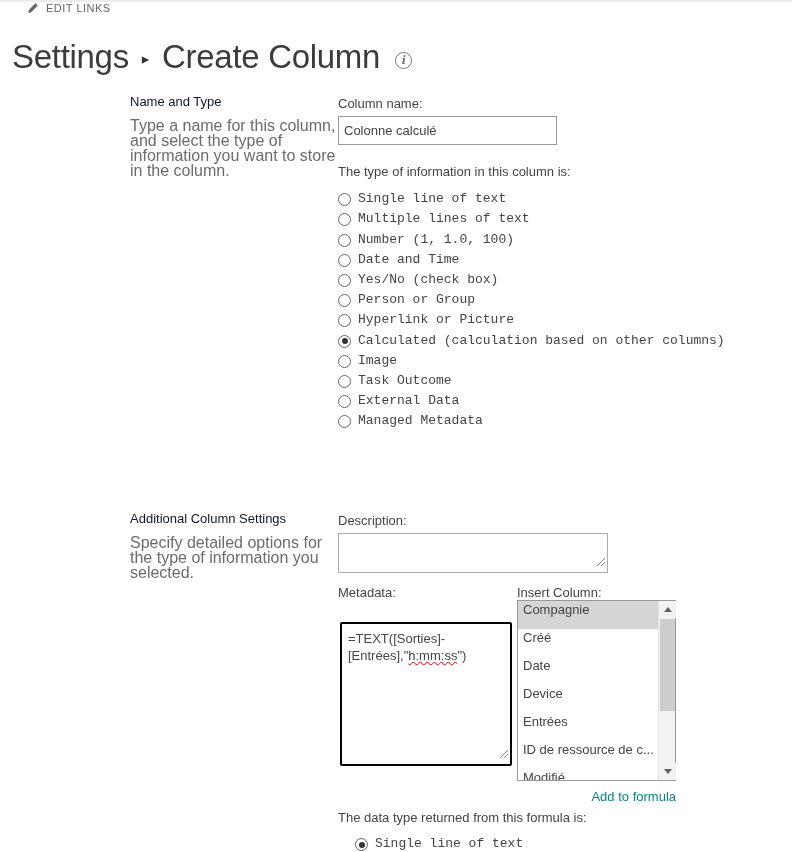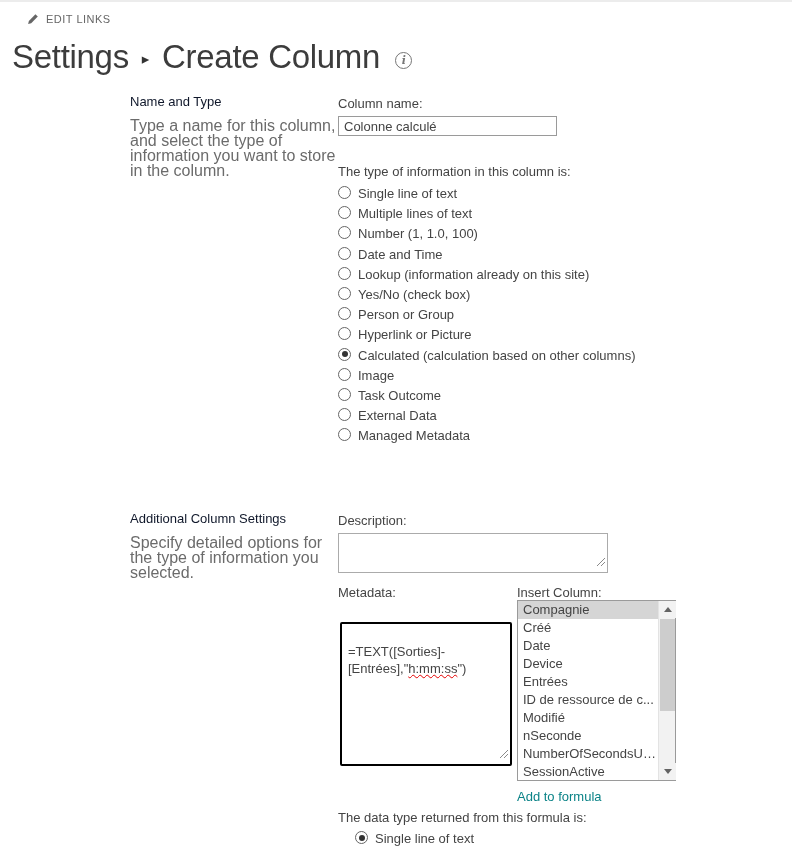--- a/index.html
+++ b/index.html
@@ -2,21 +2,21 @@
 <html><head>
 <meta charset="utf-8">
 <style>
   * { margin:0; padding:0; box-sizing:border-box; }
   html,body { background:#fff; }
   body { font-family:"Liberation Sans","DejaVu Sans",sans-serif; color:#444; }
   .page { position:relative; width:792px; height:852px; background:#fff; overflow:hidden; }
   .topstrip { position:absolute; left:0; top:0; width:792px; height:2px; background:#ececec; }
 
   
-  .editlinks { position:absolute; left:27px; top:13px; display:flex; align-items:center; gap:7px;
+  .editlinks { position:absolute; left:27px; top:2px; display:flex; align-items:center; gap:7px;
                font-size:11px; letter-spacing:.5px; color:#666; cursor:pointer; }
   .editlinks svg { display:block; }
 
   
   .title { position:absolute; left:12px; top:26px; font-size:33px; font-weight:300; color:#3c3c3c;
            letter-spacing:-.3px; display:flex; align-items:center; gap:13px; white-space:nowrap;margin-top:12px; }
   .title .sep { font-size:15px; color:#333; margin-top:4px; }
   .info-icon { width:17px; height:17px; border:1px solid #767676; border-radius:50%;
                display:inline-flex; align-items:center; justify-content:center;
                font-size:11px; font-weight:700; color:#767676; margin-top:6px; margin-left:2px;
@@ -24,63 +24,63 @@
 
   
   .leftcol { position:absolute; left:130px; width:212px; }
   .leftcol h3 { font-size:13px; font-weight:400; color:#0f172a; margin-bottom:9px; }
   .leftcol p  { font-size:16px; color:#6b6b6b; line-height:15px; }
 
   
   .rightcol { position:absolute; left:338px; width:450px; }
   .field-label { font-size:13px; color:#444; }
 
-  .textbox { width:219px; height:20px; border:1px solid #9a9a9a; font-size:13px; color:#444;
+  .textbox { width:219px; height:29px; border:1px solid #9a9a9a; font-size:13px; color:#444;
              padding:2px 5px; font-family:inherit; background:#fff; display:block; }
 
   
   .opts { margin-top:0; }
-  .opt { display:flex; align-items:flex-start; height:20.2px; gap:7px; cursor:pointer; }
+  .opt { display:flex; align-items:flex-end; height:20.2px; gap:7px; cursor:pointer;font-family:Liberation Mono, monospace; }
   .radio { width:13px; height:13px; border:1px solid #666; border-radius:50%; background:#fff;
            flex:0 0 13px; position:relative; }
   .opt.selected .radio::after, .radio.checked::after {
            content:""; position:absolute; left:2.5px; top:2.5px; width:6px; height:6px;
            border-radius:50%; background:#333; }
   .opt span.lbl { font-size:13px; color:#444; }
 
   
   .desc-box { position:absolute; left:0; top:20px; width:270px; height:40px;
               border:1px solid #ababab; background:#fff; }
   .grip { position:absolute; right:1px; bottom:1px; }
 
   
   .formula-box { position:absolute; left:2px; top:109px; width:172px; height:144px;
                  border:2px solid #000; border-radius:2px; background:#fff;
-                 font-size:13px; color:#444; padding:19px 6px; line-height:17px; cursor:text; }
+                 font-size:13px; color:#444; padding:6px 6px; line-height:17px; cursor:text; }
   .squiggle { text-decoration:underline; text-decoration-style:wavy;
               text-decoration-color:#e40000; text-decoration-thickness:1px; }
 
   
   .listbox { position:absolute; left:179px; top:87px; width:159px; height:181px;
              border:1px solid #9a9a9a; background:#fff; display:flex; }
   .list-items { flex:1; overflow:hidden; }
-  .list-item { height:18px; line-height:18px; font-size:13px; color:#444; padding-left:5px;
+  .list-item { height:28px; line-height:18px; font-size:13px; color:#444; padding-left:5px;
                white-space:nowrap; overflow:hidden; text-overflow:ellipsis; cursor:default; }
   .list-item.selected { background:#d5d5d5; }
   .vscroll { width:17px; background:#f2f2f2; position:relative; border-left:1px solid #e3e3e3; }
   .sbtn { position:absolute; left:0; width:17px; height:17px; background:#f2f2f2;
           display:flex; align-items:center; justify-content:center; cursor:pointer; }
   .sbtn.up { top:0; } .sbtn.down { bottom:0; }
   .tri-up { width:0; height:0; border-left:4px solid transparent; border-right:4px solid transparent;
             border-bottom:5px solid #636363; }
   .tri-down { width:0; height:0; border-left:4px solid transparent; border-right:4px solid transparent;
               border-top:5px solid #636363; }
   .sthumb { position:absolute; left:1px; top:18px; width:15px; height:92px; background:#cdcdcd; cursor:pointer; }
 
-  .add-formula { position:absolute; left:179px; top:276px; width:159px; 
+  .add-formula { position:absolute; left:179px; top:276px; width:159px; text-align:right;
                  font-size:13px; color:#0b8387; cursor:pointer; }
 
   .return-label { position:absolute; left:0; top:297px; font-size:13px; color:#444; }
   .return-opt { position:absolute; left:17px; top:318px; }
 </style>
 </head>
 <body>
 
 <div class="page">
   <div class="topstrip"></div>
@@ -119,24 +119,20 @@
         <span class="radio"></span>
         <span class="lbl">Multiple lines of text</span>
       </div>
         <div class="opt">
         <span class="radio"></span>
         <span class="lbl">Number (1, 1.0, 100)</span>
       </div>
         <div class="opt">
         <span class="radio"></span>
         <span class="lbl">Date and Time</span>
-      </div>
-        <div class="opt">
-        <span class="radio"></span>
-        <span class="lbl">Lookup (information already on this site)</span>
       </div>
         <div class="opt">
         <span class="radio"></span>
         <span class="lbl">Yes/No (check box)</span>
       </div>
         <div class="opt">
         <span class="radio"></span>
         <span class="lbl">Person or Group</span>
       </div>
         <div class="opt">

